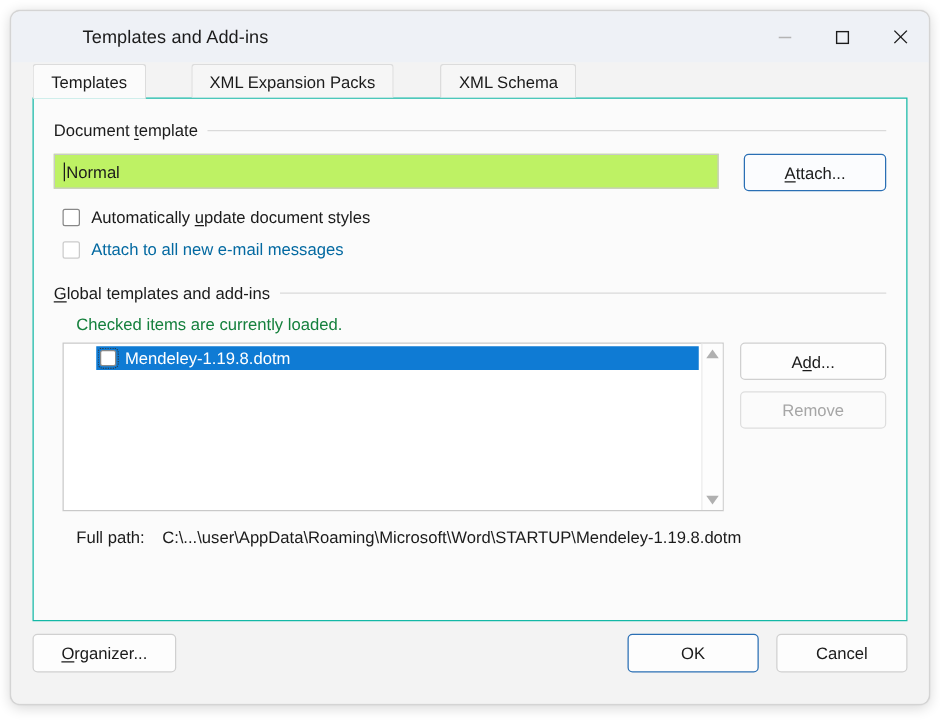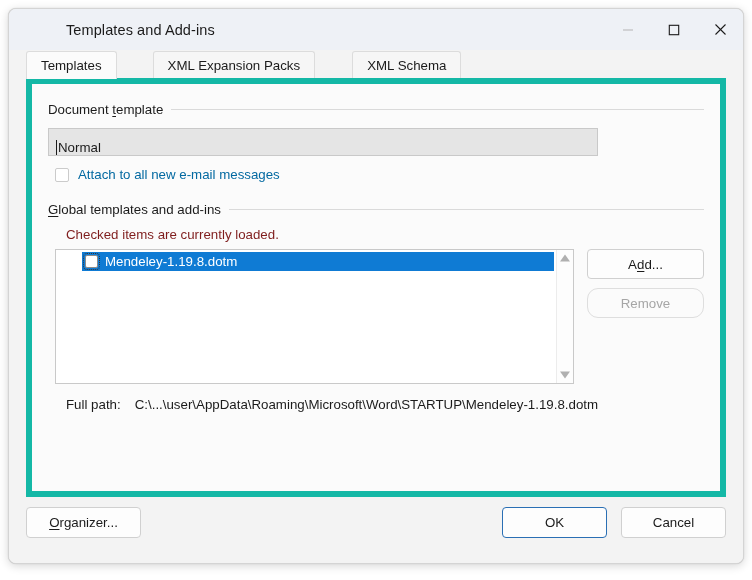--- a/index.html
+++ b/index.html
@@ -107,21 +107,21 @@
     border-radius: 3px 3px 0 0;
     margin-bottom: -1px;
     height: 28px;
     position: relative;
     z-index: 3;
   }
 
   .panel {
     position: relative;
     background: #fbfbfb;
-    border: 6px solid #14b8a6;
+    border: 1px solid #14b8a6;
     box-sizing: border-box;
     height: 419px;
     margin-left: 5px;
     margin-right: 5px;
     padding: 18px 16px 0 16px;
   }
 
   
   .group { position: relative; }
   .group-head {
@@ -138,25 +138,25 @@
     margin-left: 8px;
   }
 
   .u { text-decoration: underline; text-underline-offset: 1.5px; }
 
   
   .row { display: flex; align-items: flex-start; }
 
   .textfield {
     height: 28px;
-    background: #e5e5e5;
+    background: #bef264;
     border: 1px solid #c9c9c9;
     box-sizing: border-box;
     display: flex;
-    align-items: flex-end;
+    align-items: center;
     padding-left: 7px;
     font-size: 13.3px;
     color: #1b1b1b;
     position: relative;
   }
   .caret {
     width: 1px;
     height: 15px;
     background: #1b1b1b;
     margin-right: 1px;
@@ -178,21 +178,21 @@
     padding: 0 10px;
   }
   .btn.focused {
     border: 1px solid #2a6fb4;
     background: #fbfcfe;
   }
   .btn.default {
     border: 1px solid #2a6fb4;
     background: #fdfdfd;
   }
-  .btn.disabled { color: #a6a6a6; background: #fbfbfb; border-color: #dedede; border-radius: 11px; }
+  .btn.disabled { color: #a6a6a6; background: #fbfbfb; border-color: #dedede; }
 
   .chk-row {
     display: flex;
     align-items: center;
     font-size: 13.3px;
     color: #1b1b1b;
   }
   .chk-row.disabled { color: #0369a1; }
   .checkbox {
     width: 14px;
@@ -323,36 +323,43 @@
         <div class="group-head">
           <span><span>Document </span><span class="u">t</span><span>emplate</span></span>
           <span class="rule"></span>
         </div>
 
         <div class="row" style="margin-top:11px;">
           <div class="textfield" style="width:550px;">
             <span class="caret"></span>
             <span>Normal</span>
           </div>
-        </div>
-
+          <div class="btn focused" style="width:117px;margin-left:20px;">
+            <span><span></span><span class="u">A</span><span>ttach...</span></span>
+          </div>
+        </div>
+
+        <div class="chk-row" style="margin-top:13px;margin-left:7px;">
+          <span class="checkbox"></span>
+          <span><span>Automatically </span><span class="u">u</span><span>pdate document styles</span></span>
+        </div>
 
         <div class="chk-row disabled" style="margin-top:11px;margin-left:7px;">
           <span class="checkbox dim"></span>
           <span>Attach to all new e-mail messages</span>
         </div>
       </div>
 
       <div class="group" style="margin-top:20px;">
         <div class="group-head">
           <span><span></span><span class="u">G</span><span>lobal templates and add-ins</span></span>
           <span class="rule"></span>
         </div>
 
-        <div style="margin-top:10px;margin-left:18px;font-size:13.3px;color:#7f1d1d;">Checked items are currently loaded.</div>
+        <div style="margin-top:10px;margin-left:18px;font-size:13.3px;color:#15803d;">Checked items are currently loaded.</div>
 
         <div class="row" style="margin-top:7px;">
           <div class="listbox" style="width:551px;height:135px;margin-left:7px;padding-left:24px;">
             <div class="list-items">
               <div class="list-item selected">
                 <span class="li-check"></span>
                 <span>Mendeley-1.19.8.dotm</span>
               </div>
             </div>
             <div class="scrollbar">

